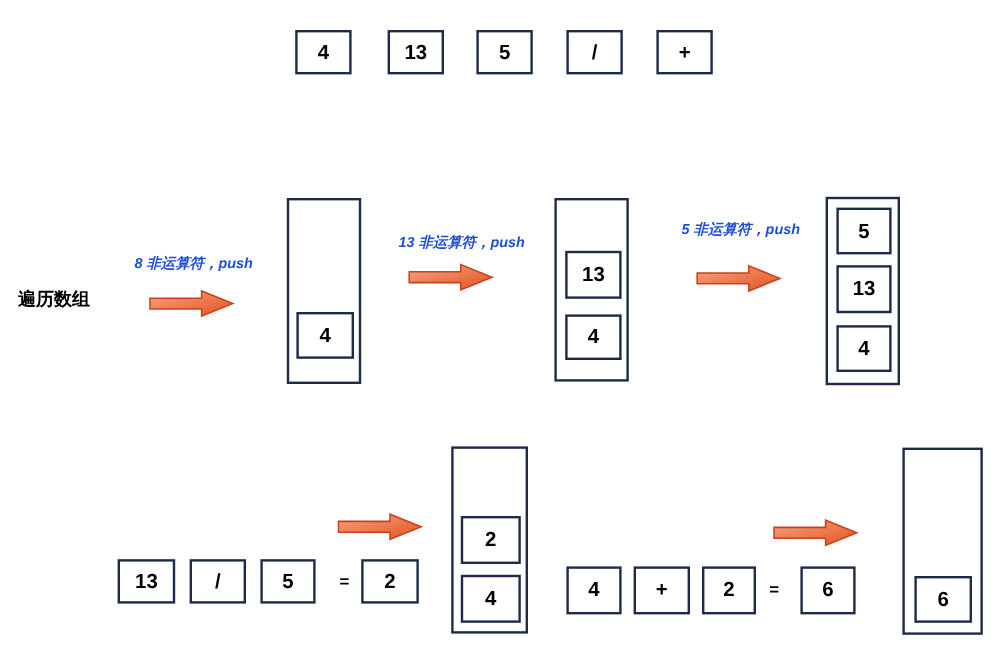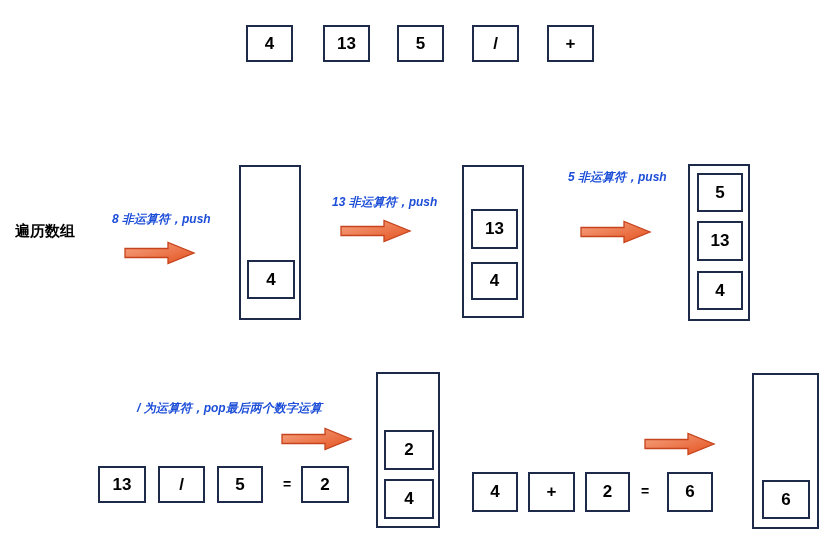--- a/index.html
+++ b/index.html
@@ -16,21 +16,21 @@
   }
   .stack{
     position:absolute;box-sizing:border-box;background:#fff;
     border:2px solid var(--box-border,#1e2a4a);
   }
   .stack .box{border-width:2px;}
   .lbl{
     position:absolute;font-weight:bold;font-size:12px;color:#1d4ed8;white-space:nowrap;font-style:italic;
   }
   .note{
-    position:absolute;font-weight:bold;font-size:15px;color:#000;white-space:nowrap;
+    position:absolute;font-weight:bold;font-size:15px;color:#000;white-space:nowrap;margin-top:18px;
   }
   .eq{
     position:absolute;font-weight:bold;font-size:14px;color:#000;
   }
   .arrow{position:absolute;}
 </style>
 </head>
 <body>
 
 <svg width="0" height="0" style="position:absolute" aria-hidden="true">
@@ -78,37 +78,36 @@
   </svg>
   <div class="stack" style="left:462px;top:165px;width:62px;height:153px">
     <div class="box" style="left:7px;top:42px;width:47px;height:40px">
         <span>13</span>
       </div>
     <div class="box" style="left:7px;top:95px;width:47px;height:38px">
         <span>4</span>
       </div>
   </div>
 
-  <div class="lbl" style="left:568px;top:169px">5 非运算符，push</div>
+  <div class="lbl" style="left:568px;top:183px">5 非运算符，push</div>
   <svg class="arrow" style="left:580px;top:220px" width="72" height="24" viewBox="0 0 72 24">
     <polygon points="1,7.5 44,7.5 44,1.5 70,12 44,22.5 44,16.5 1,16.5" fill="url(#arrowGrad)" style="stroke:var(--arrow-stroke,#c6431d)" stroke-width="1.3"></polygon>
   </svg>
   <div class="stack" style="left:688px;top:164px;width:62px;height:157px">
     <div class="box" style="left:7px;top:7px;width:46px;height:39px">
         <span>5</span>
       </div>
     <div class="box" style="left:7px;top:55px;width:46px;height:40px">
         <span>13</span>
       </div>
     <div class="box" style="left:7px;top:105px;width:46px;height:39px">
         <span>4</span>
       </div>
   </div>
 
-  <div class="lbl" style="left:137px;top:400px">/ 为运算符，pop最后两个数字运算</div>
   <svg class="arrow" style="left:281px;top:427px" width="72" height="24" viewBox="0 0 72 24">
     <polygon points="1,7.5 44,7.5 44,1.5 70,12 44,22.5 44,16.5 1,16.5" fill="url(#arrowGrad)" style="stroke:var(--arrow-stroke,#c6431d)" stroke-width="1.3"></polygon>
   </svg>
   <div class="box" style="left:98px;top:466px;width:48px;height:37px">
       <span>13</span>
     </div>
   <div class="box" style="left:158px;top:466px;width:47px;height:37px">
       <span>/</span>
     </div>
   <div class="box" style="left:217px;top:466px;width:46px;height:37px">

